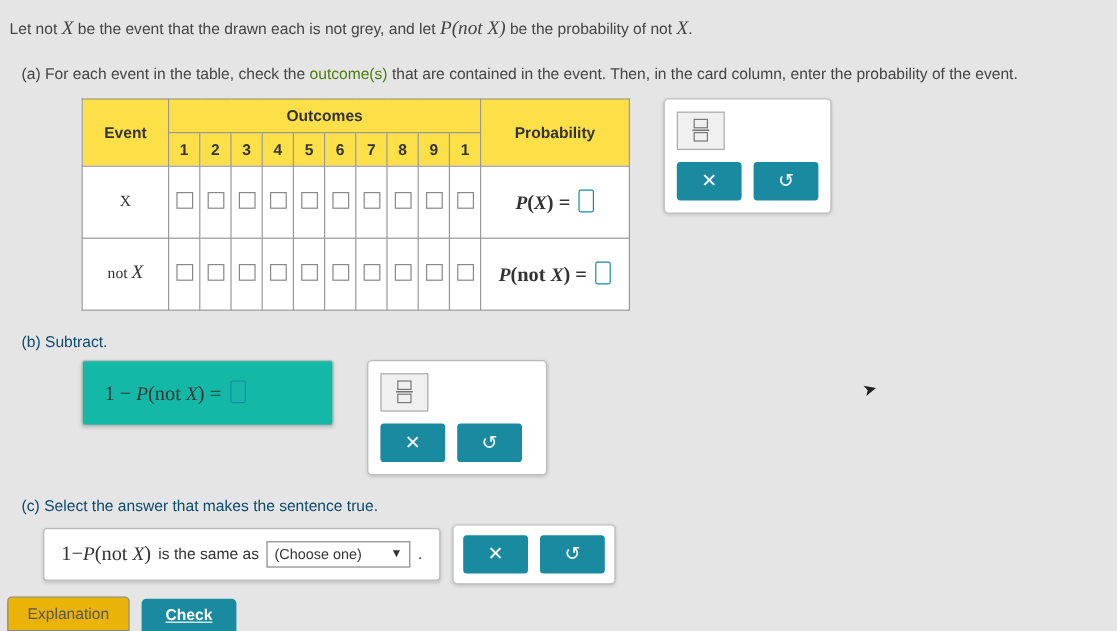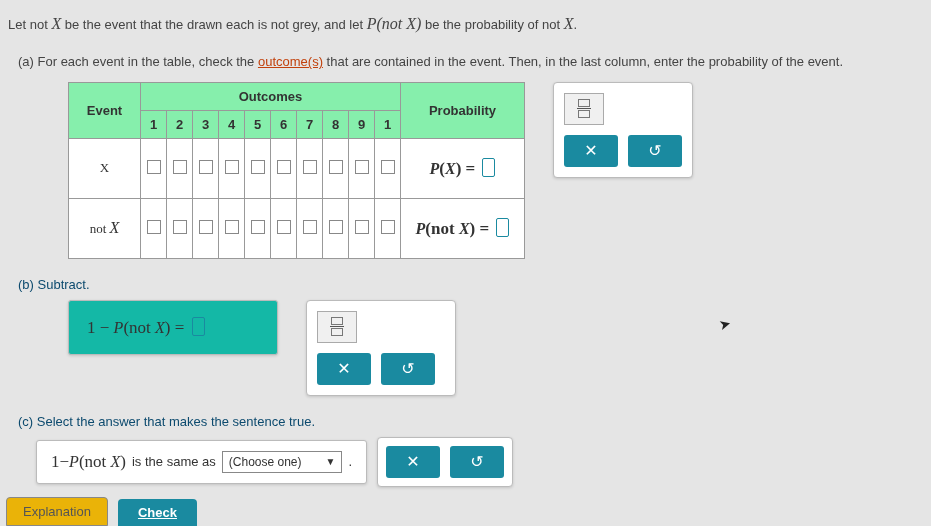--- a/index.html
+++ b/index.html
@@ -9,30 +9,30 @@
       color: #333;
       width: 931px;
       height: 526px;
       overflow: hidden;
       position: relative;
       padding: 12px 8px;
       font-size: 13px;
     }
     .intro { margin-bottom: 16px; line-height: 1.5; color: #444; }
     .part-a { margin-bottom: 10px; margin-left: 10px; color: #444; line-height: 1.5; }
-    .link { color: #c2410c; text-decoration: underline; cursor: pointer; }
+    .link { color: #4d7c0f; cursor: pointer; }
     .italic { font-style: italic; font-family: 'Times New Roman', serif; font-size: 16px; }
     .math { font-family: 'Times New Roman', serif; font-size: 17px; }
     
     .row-a { display: flex; align-items: flex-start; gap: 28px; margin-left: 60px; margin-top: 8px; }
     
     
     .tbl { border-collapse: collapse; background: #fff; }
     .tbl td, .tbl th { border: 1px solid #999; text-align: center; vertical-align: middle; }
-    .hdr { background: #86efac; }
+    .hdr { background: #fde047; }
     .event-cell { width: 72px; height: 56px; font-weight: bold; font-size: 13px; }
     .outcome-col { width: 26px; height: 28px; font-size: 13px; }
     .outcomes-hdr { height: 28px; font-size: 13px; font-weight: bold; }
     .prob-cell { width: 124px; font-weight: bold; font-size: 13px; }
     .data-row td { height: 60px; }
     .data-row .event-cell { font-weight: normal; }
     .prob-val { font-weight: bold; }
     .ansbox {
       display: inline-block; width: 13px; height: 19px;
       border: 1.5px solid #1a8aa0; border-radius: 2px; vertical-align: -3px;
@@ -109,21 +109,21 @@
     }
   </style>
 </head>
 <body>
 
 <div class="intro">
   <span>Let not </span><span class="italic">X</span><span> be the event that the drawn each is not grey, and let </span><span class="italic"><span>P</span>(not <span>X</span>)</span><span> be the probability of not </span><span class="italic">X</span><span>.</span>
 </div>
 
 <div class="part-a">
-  <span>(a)</span>&nbsp;<span>For each event in the table, check the </span><span class="link">outcome(s)</span><span> that are contained in the event. Then, in the last column, enter the probability of the event.</span>
+  <span>(a)</span>&nbsp;<span>For each event in the table, check the </span><span class="link">outcome(s)</span><span> that are contained in the event. Then, in the card column, enter the probability of the event.</span>
 </div>
 
 <div class="row-a">
   <table class="tbl">
     <tbody>
         <tr>
       <th rowspan="2" class="hdr event-cell">Event</th>
       <th colspan="10" class="hdr outcomes-hdr">Outcomes</th>
       <th rowspan="2" class="hdr prob-cell">Probability</th>
     </tr>

